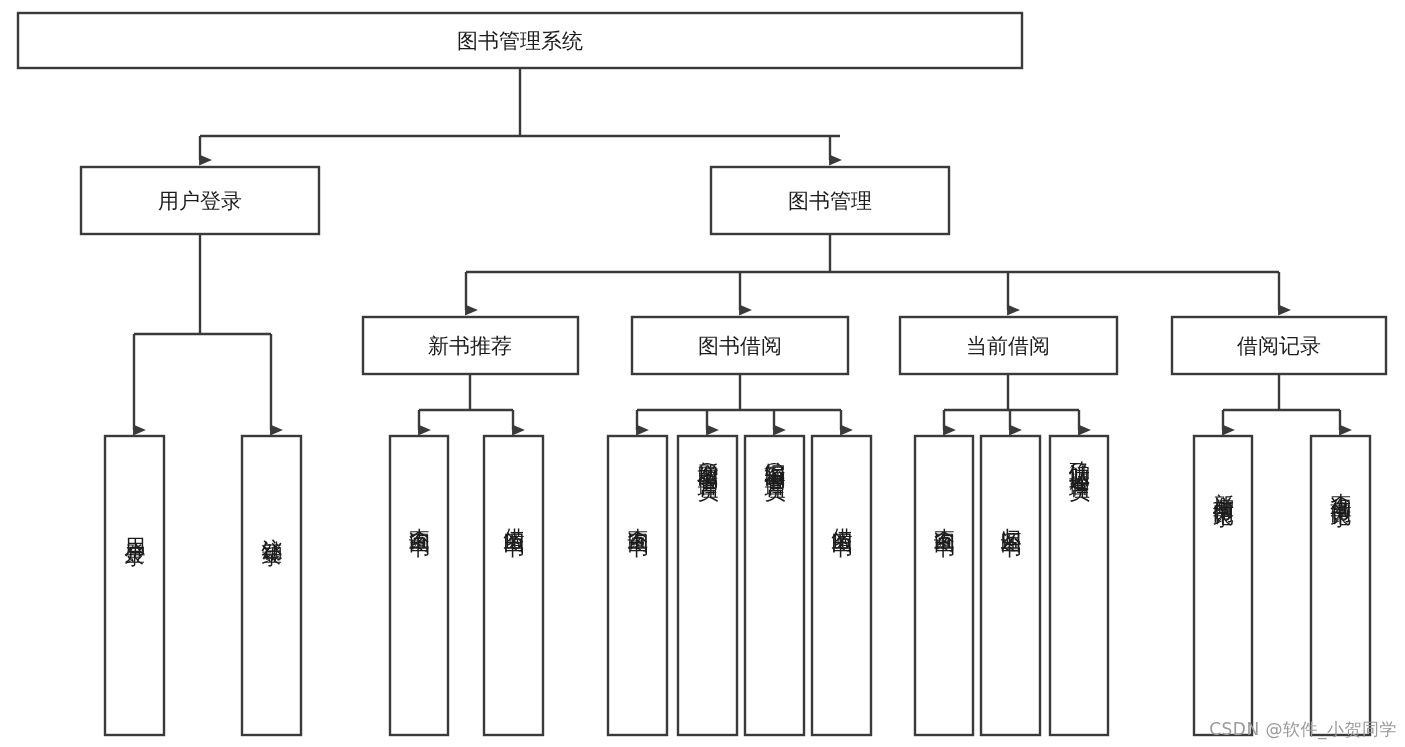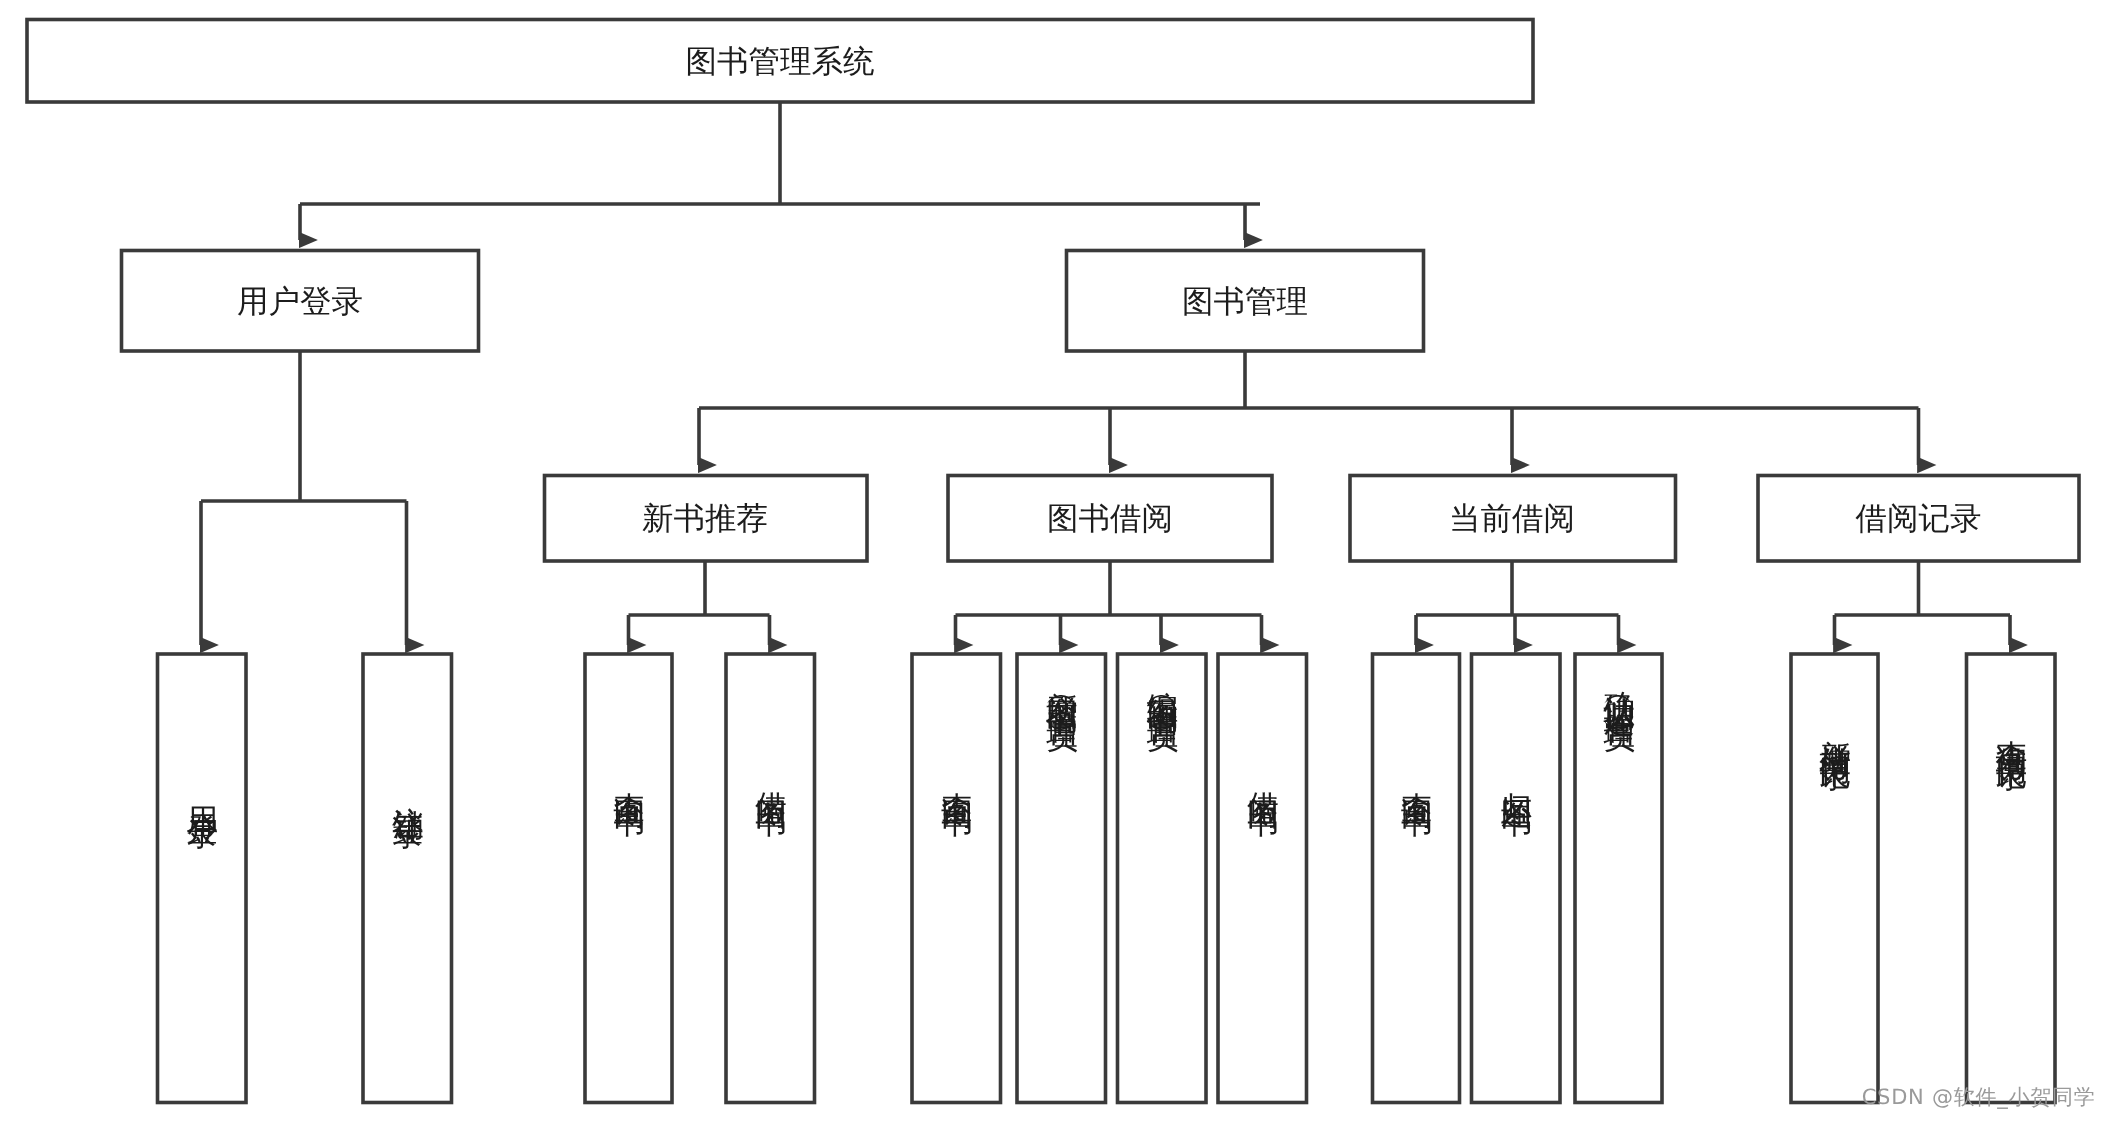--- a/index.html
+++ b/index.html
@@ -64,21 +64,21 @@
     line-height: 1;
     letter-spacing: 3px;
     color: #1c1c1c;
     white-space: nowrap;
   }
   .watermark {
     position: absolute;
     right: 8px;
     bottom: 6px;
     font-family: "DejaVu Sans", "Liberation Sans", sans-serif;
-    font-size: 14px;
+    font-size: 17px;
     color: #9a9a9a;
     letter-spacing: 0.5px;
     white-space: nowrap;
   }
 </style>
 </head>
 <body>
 
 <div id="diagram-root">
 

